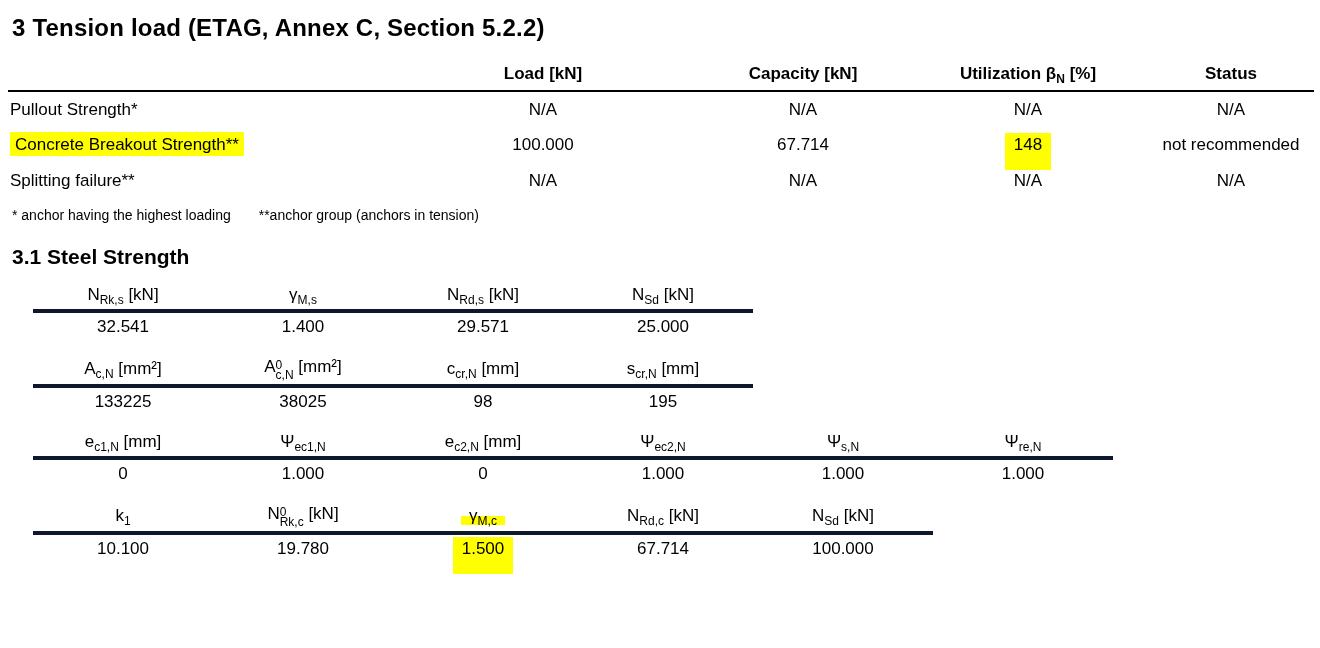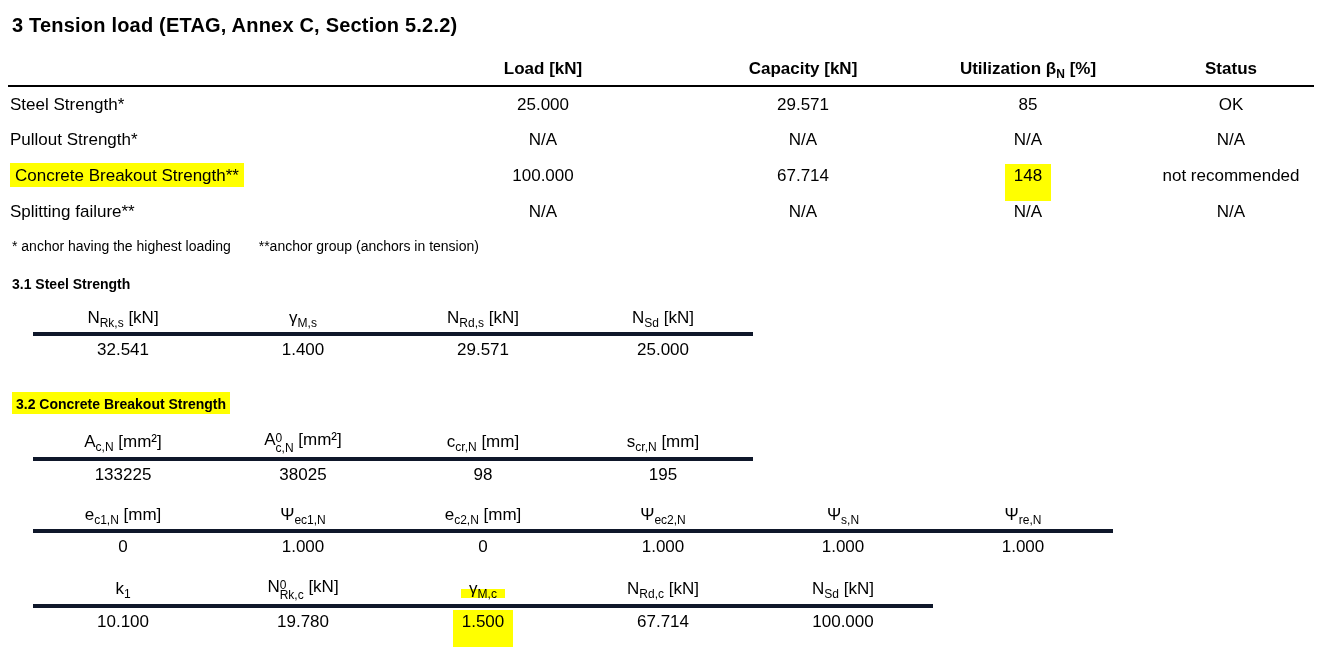--- a/index.html
+++ b/index.html
@@ -1,20 +1,20 @@
 <!DOCTYPE html>
 <html><head>
 <meta charset="utf-8">
 <style>
   * { margin:0; padding:0; box-sizing:border-box; }
   html,body { width:1320px; height:648px; background:#ffffff; }
   body { font-family:"Liberation Sans", sans-serif; color:#000; overflow:hidden; }
   .page { position:relative; width:1320px; height:648px; padding:14px 6px 0 8px; }
 
-  .doc-title { font-size:20px; font-weight:bold; margin-left:4px; letter-spacing:0.2px; }
+  .doc-title { font-size:24px; font-weight:bold; margin-left:4px; letter-spacing:0.2px; }
 
   
   table { border-collapse:collapse; table-layout:fixed; }
   .summary { width:1306px; margin-top:18px; font-size:17px; }
   .summary th { font-weight:bold; text-align:center; border-bottom:2px solid #000; padding:4px 0 6px; }
   .summary th.lbl-col { text-align:left; }
   .summary td { text-align:center; }
   .summary tbody tr { height:36px; }
   .summary td.lbl { text-align:left; padding-left:2px; }
   .c-label { width:380px; }
@@ -25,21 +25,21 @@
 
   sub { font-size:12px; line-height:0; }
   .hl { background:#ffff00; padding:3px 5px 2px;margin-top:24px; }
   .hl-val { background:#ffff00; padding:2px 9px 16px; }
   .hl-part { background:linear-gradient(to bottom, transparent 52%, #ffff00 52%); padding:0 8px; }
 
   .footnote { margin:8px 0 0 4px; font-size:14px; }
   .footnote .fn2 { margin-left:28px; }
 
   
-  .sec-head { font-size:14px; font-weight:bold; margin-left:4px; }
+  .sec-head { font-size:21px; font-weight:bold; margin-left:4px; }
   .sh-31 { margin-top:22px; }
   .sh-32 { margin-top:34px; }
   .sec-head .hl { padding:4px 4px 2px; }
 
   
   .ptable { margin-left:25px; font-size:17px; }
   .ptable th { font-weight:normal; text-align:center; border-bottom:4px solid #0f172a; padding:4px 0 4px; }
   .ptable td { text-align:center; padding:4px 0 2px; }
   .ptable col { width:180px; }
   .pt-1 { margin-top:12px; }
@@ -70,27 +70,20 @@
       <tr>
         <th class="lbl-col"></th>
         <th>Load [kN]</th>
         <th>Capacity [kN]</th>
         <th><span>Utilization </span><span>β</span><sub>N</sub><span> [%]</span></th>
         <th>Status</th>
       </tr>
     </thead>
     <tbody>
       <tr>
-        <td class="lbl"><span>Steel Strength*</span></td>
-        <td>25.000</td>
-        <td>29.571</td>
-        <td>85</td>
-        <td>OK</td>
-      </tr>
-      <tr>
         <td class="lbl"><span>Pullout Strength*</span></td>
         <td>N/A</td>
         <td>N/A</td>
         <td>N/A</td>
         <td>N/A</td>
       </tr>
       <tr>
         <td class="lbl"><span class="hl">Concrete Breakout Strength**</span></td>
         <td>100.000</td>
         <td>67.714</td>
@@ -131,21 +124,20 @@
     <tbody>
       <tr>
         <td>32.541</td>
         <td>1.400</td>
         <td>29.571</td>
         <td>25.000</td>
       </tr>
     </tbody>
   </table>
 
-  <div class="sec-head sh-32"><span class="hl">3.2 Concrete Breakout Strength</span></div>
 
   <table class="ptable pt-2">
     <colgroup>
         <col>
         <col>
         <col>
         <col>
       </colgroup>
     <thead>
       <tr>

